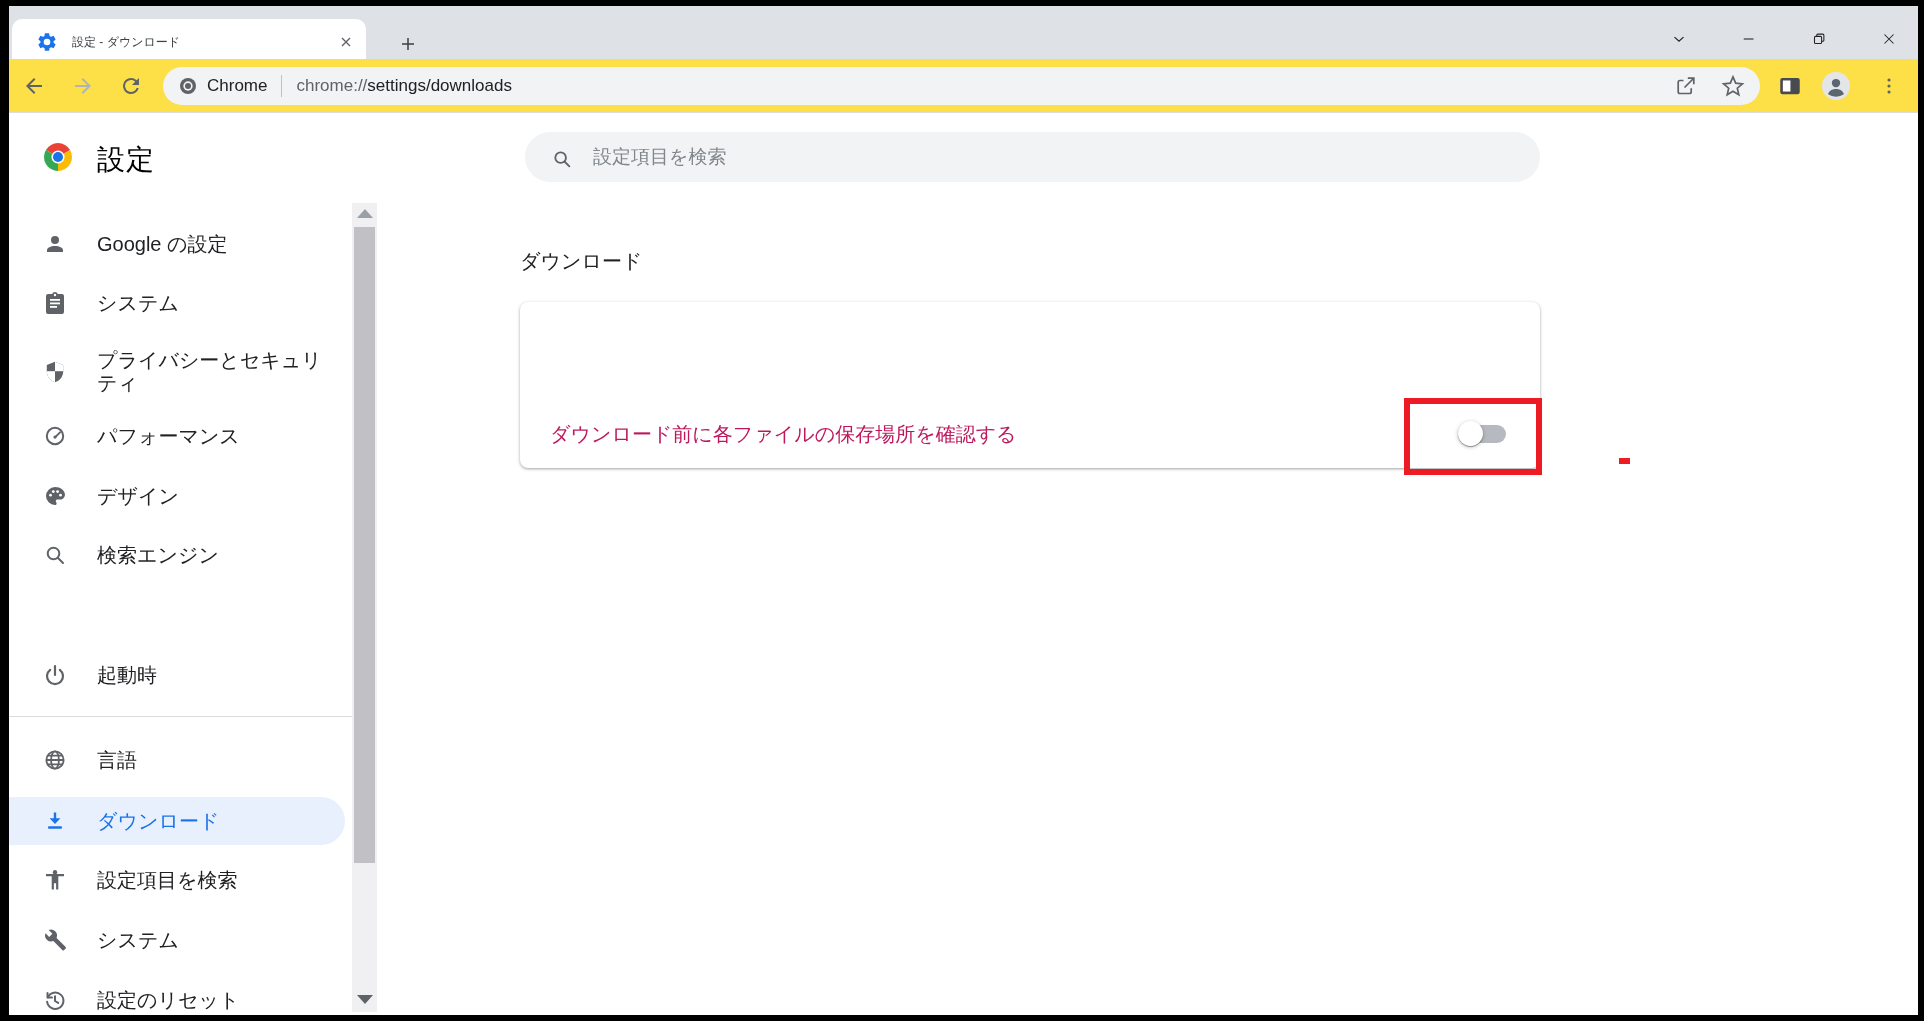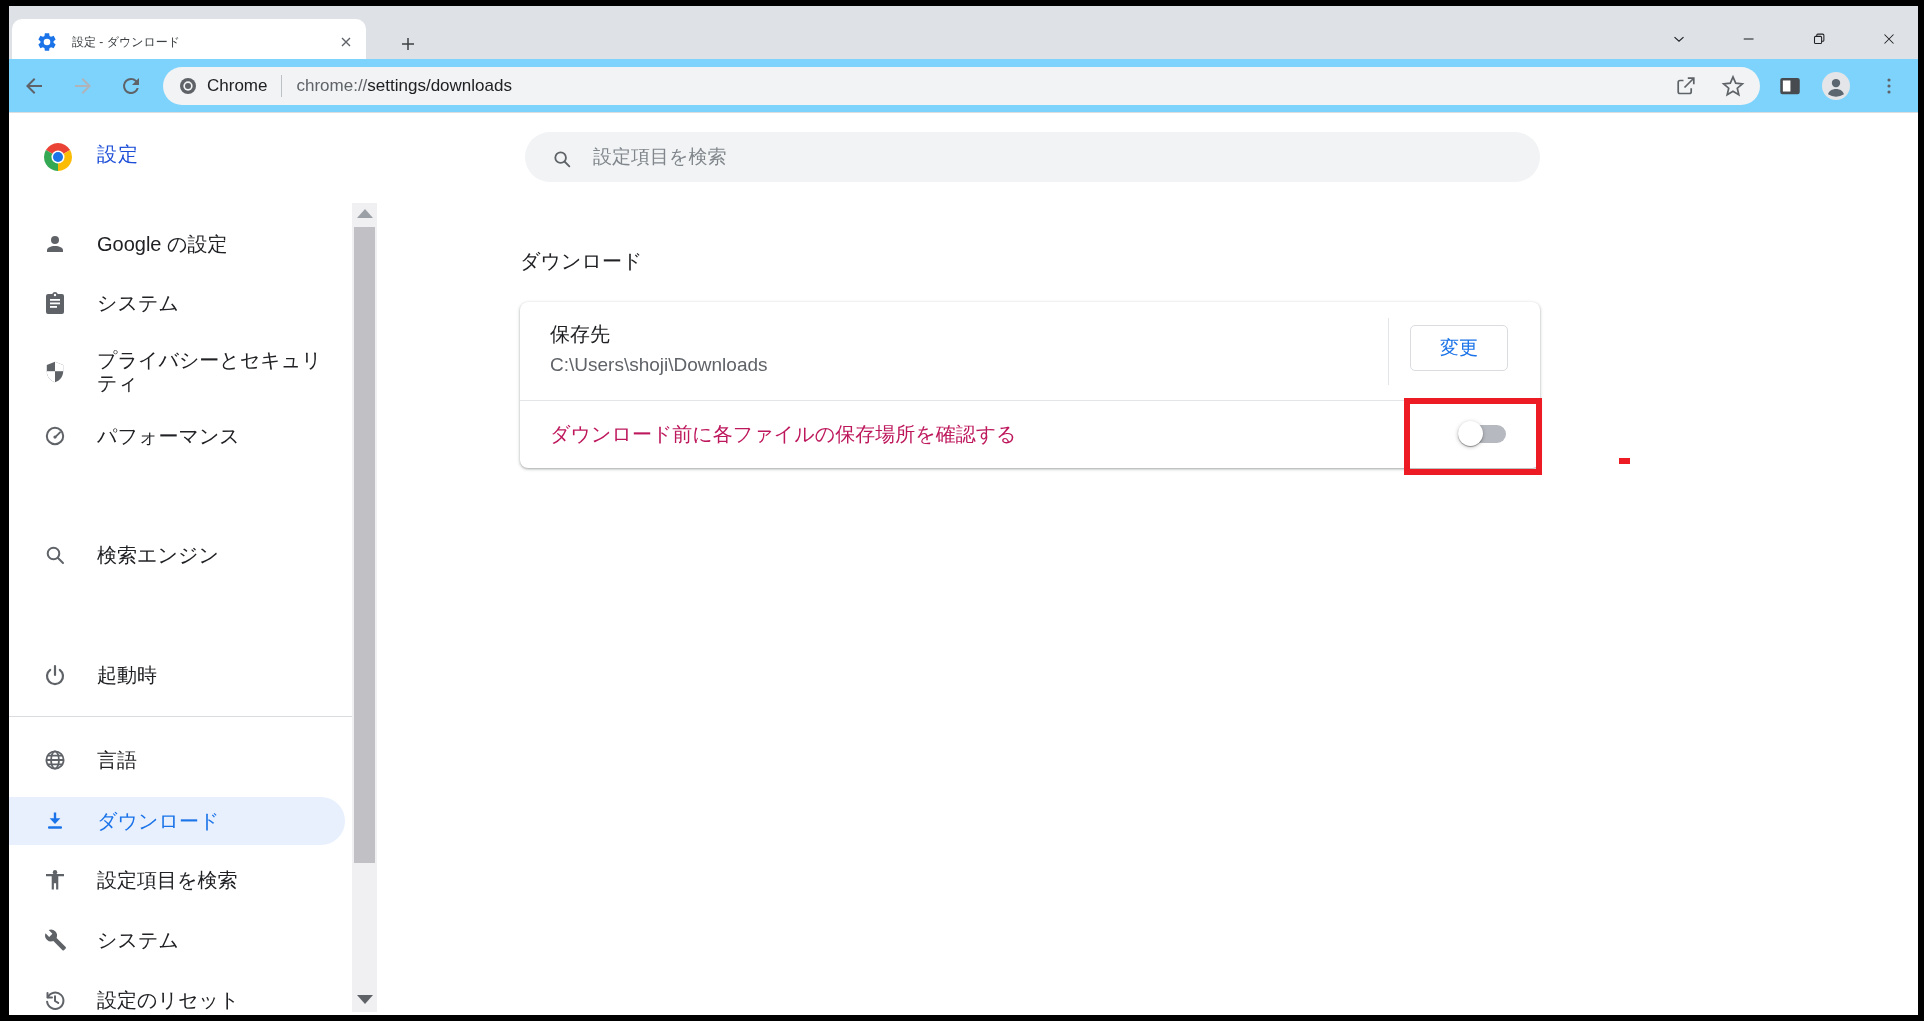--- a/index.html
+++ b/index.html
@@ -19,33 +19,33 @@
   #tabstrip{left:0;top:6px;width:1924px;height:53px;background:#dee1e6;}
   #tab{left:12px;top:13px;width:354px;height:46px;background:#fff;border-radius:10px 10px 0 0;
        display:flex;align-items:center;padding:0 12px 0 24px;}
   #tab-title{font-size:12px;color:#3c4043;flex:1;margin-left:14px;white-space:nowrap;overflow:hidden;}
   .iconbox{display:inline-flex;align-items:center;justify-content:center;}
   #newtab-btn{left:392px;top:24px;width:32px;height:28px;display:flex;align-items:center;justify-content:center;border-radius:6px;}
   .winctl{top:16px;width:46px;height:34px;display:flex;align-items:center;justify-content:center;}
   #ctl-tabsearch{left:1656px;} #ctl-min{left:1726px;} #ctl-max{left:1796px;} #ctl-close{left:1866px;}
 
   
-  #toolbar{left:0;top:59px;width:1924px;height:54px;background:#7dd3fc;border-bottom:1px solid #dcdde0;}
+  #toolbar{left:0;top:59px;width:1924px;height:54px;background:#fde047;border-bottom:1px solid #dcdde0;}
   .tbtn{position:absolute;top:13px;width:28px;height:28px;display:flex;align-items:center;justify-content:center;}
   #omnibox{position:absolute;left:163px;top:8px;width:1597px;height:38px;background:#f1f3f4;border-radius:19px;
            display:flex;align-items:center;padding-left:15px;}
   #site-name{font-size:17px;color:#202124;margin-left:9px;}
   #omni-sep{width:1px;height:22px;background:#bdc1c6;margin:0 14px;}
   .urltext{font-size:17px;white-space:nowrap;}
   #url-scheme{color:#5f6368;text-align:right;} #url-rest{color:#202124;}
 
   
   #settings-header{left:9px;top:113px;width:1924px;height:90px;background:#fff;}
   #chrome-logo{position:absolute;left:35px;top:30px;}
-  #page-title{position:absolute;left:88px;top:28px;font-size:20px;color:#1d4ed8;letter-spacing:1px;}
+  #page-title{position:absolute;left:88px;top:28px;font-size:28px;color:#000000;letter-spacing:1px;}
 
   
   .nav-item{position:absolute;left:9px;width:336px;height:48px;display:flex;align-items:center;
             padding-left:34px;border-radius:0 24px 24px 0;color:#202124;font-size:20px;cursor:pointer;}
   .nav-item .nicon{width:24px;height:24px;color:#5f6368;flex:0 0 24px;}
   .nav-item .nlabel{margin-left:30px;max-width:238px;line-height:23px;}
   .nav-item.selected{background:#e8f0fe;color:#1a73e8;}
   .nav-item.selected .nicon{color:#1a73e8;}
   #nav-divider{left:9px;top:716px;width:343px;height:1px;background:#dadce0;}
 
@@ -253,20 +253,34 @@
   <div class="nav-item" style="top:412px">
     <span class="nicon">
         <svg viewBox="0 0 24 24" width="24" height="24">
           <circle cx="12" cy="12" r="8.2" fill="none" stroke="currentColor" stroke-width="2"></circle>
           <path d="M12 13.4l5-5" stroke="currentColor" stroke-width="2" stroke-linecap="round" fill="none"></path>
           <circle cx="12" cy="13" r="1.6" fill="currentColor"></circle>
         </svg>
       </span>
     <span class="nlabel">パフォーマンス</span>
   </div>
+  <div class="nav-item" style="top:472px">
+    <span class="nicon">
+        <svg viewBox="0 0 24 24" width="24" height="24">
+          <path fill="currentColor" d="M12 3a9 9 0 0 0 0 18c.9 0 1.6-.7 1.6-1.6 0-.4-.2-.8-.4-1.1-.3-.3-.4-.7-.4-1.1 0-.9.7-1.6 1.6-1.6h1.9A5.7 5.7 0 0 0 22 10.9C22 6.5 17.5 3 12 3z"></path>
+          <g fill="#fff">
+            <circle cx="7.5" cy="11.2" r="1.4"></circle>
+            <circle cx="10.3" cy="7.6" r="1.4"></circle>
+            <circle cx="14.6" cy="7.6" r="1.4"></circle>
+            <circle cx="17.5" cy="11.2" r="1.4"></circle>
+          </g>
+        </svg>
+      </span>
+    <span class="nlabel">デザイン</span>
+  </div>
   <div class="nav-item" style="top:531px">
     <span class="nicon">
         <svg viewBox="0 0 24 24" width="24" height="24" fill="none" stroke="currentColor" stroke-width="2">
           <circle cx="10.5" cy="10.5" r="5.8"></circle>
           <path d="M15 15l5 5" stroke-linecap="round"></path>
         </svg>
       </span>
     <span class="nlabel">検索エンジン</span>
   </div>
   <div class="nav-item" style="top:651px">
@@ -340,26 +354,20 @@
       <svg viewBox="0 0 24 24" width="22" height="22" fill="none" stroke="currentColor" stroke-width="2">
           <circle cx="10.5" cy="10.5" r="5.8"></circle>
           <path d="M15 15l5 5" stroke-linecap="round"></path>
         </svg>
     </span>
   </div>
 
   <div class="abs" id="section-title">ダウンロード</div>
 
   <div class="abs" id="card">
-    <div id="row1">
-      <div id="dl-label">保存先</div>
-      <div id="dl-path">C:\Users\shoji\Downloads</div>
-      <div id="row1-sep"></div>
-      <button id="change-btn">変更</button>
-    </div>
     <div id="row2">
       <span id="ask-label">ダウンロード前に各ファイルの保存場所を確認する</span>
       <div id="toggle" role="switch" aria-checked="false">
         <div id="toggle-knob"></div>
       </div>
     </div>
   </div>
 
   <div class="abs" id="red-box"></div>
   <div class="abs" id="red-dash"></div>

